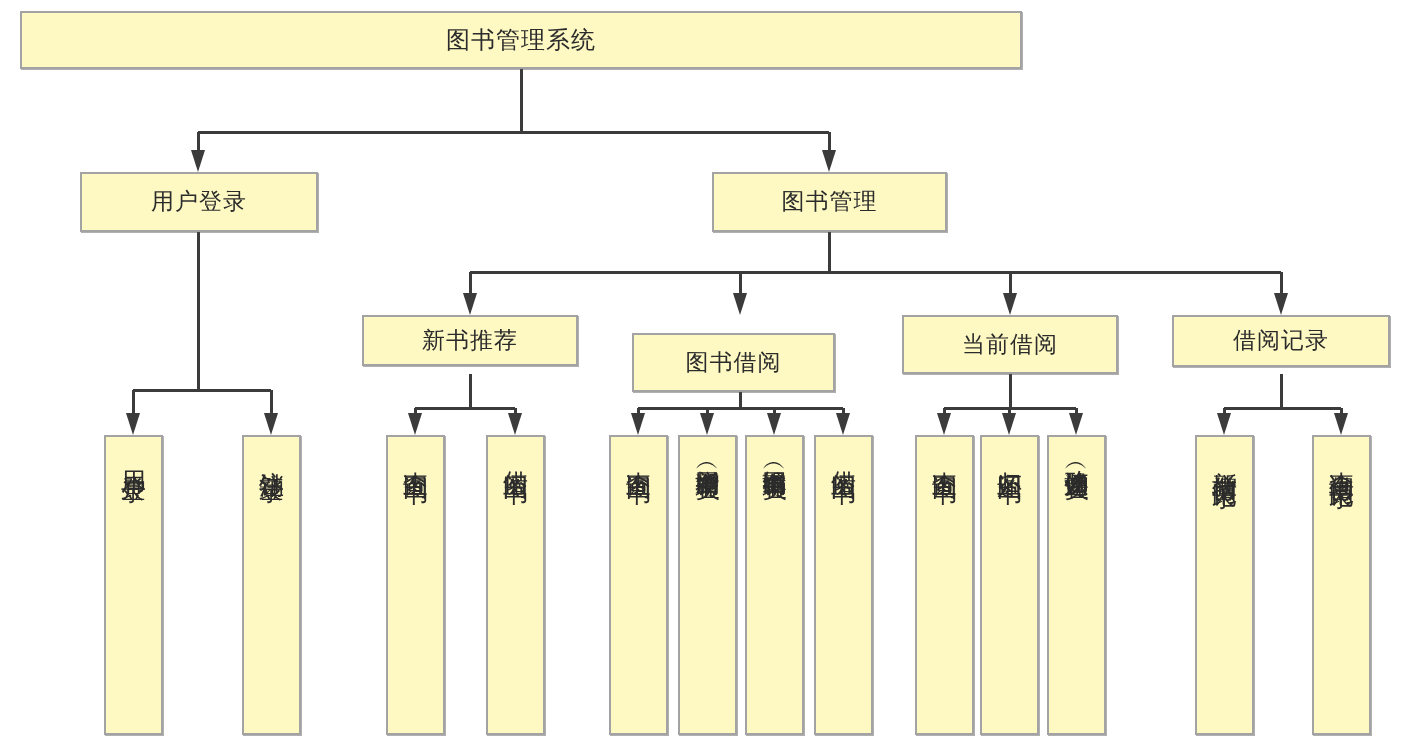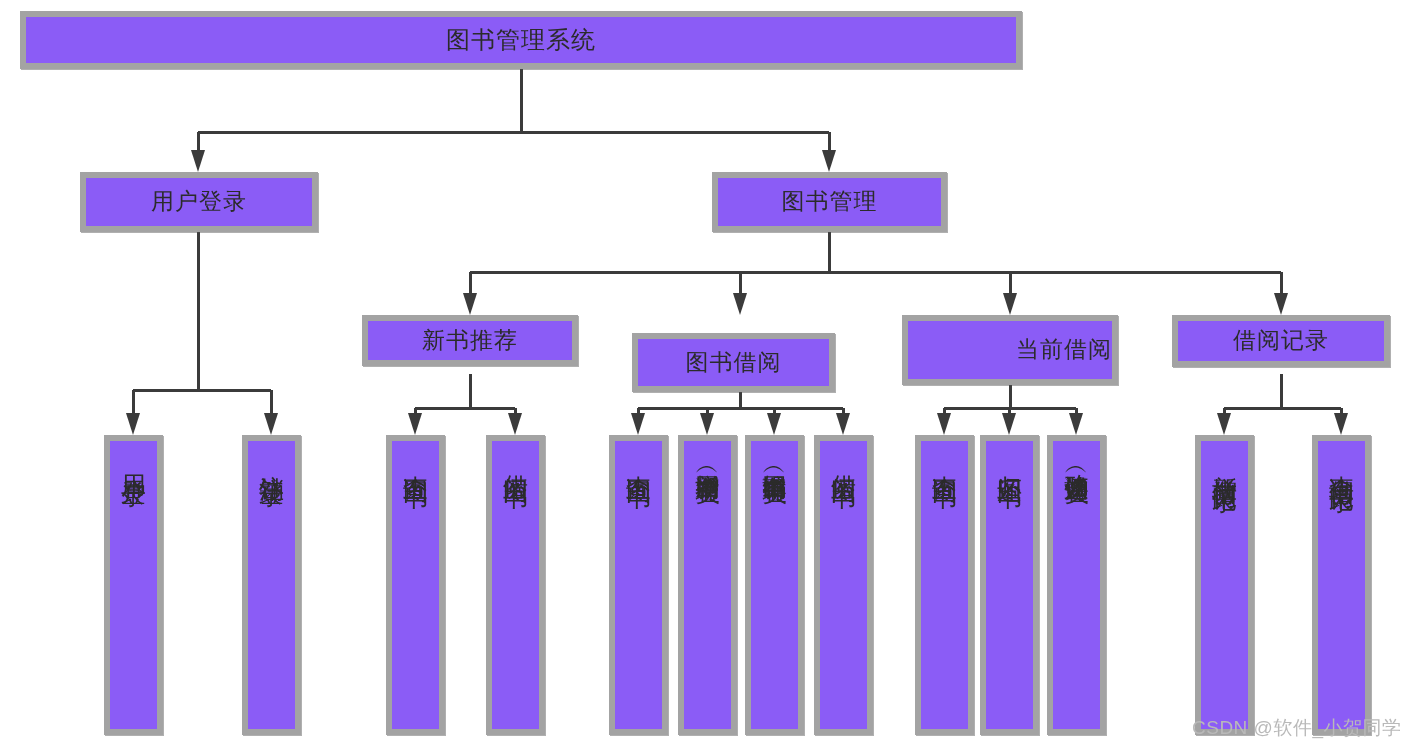--- a/index.html
+++ b/index.html
@@ -22,22 +22,22 @@
     position: absolute;
     left: 0;
     top: 0;
     width: 1405px;
     height: 747px;
     pointer-events: none;
   }
   .node {
     position: absolute;
     box-sizing: border-box;
-    background: #8b5cf6;
-    border: 6px solid #a3a3a3;
+    background: #fef9c3;
+    border: 2px solid #a3a3a3;
     box-shadow: 1px 1px 0 rgba(80,80,80,0.45);
     display: flex;
     align-items: center;
     justify-content: center;
     color: #2b2b2b;
   }
   .node.horiz {
     font-size: 23px;
     letter-spacing: 1px;
     line-height: 1.2;
@@ -140,21 +140,21 @@
       </div>
       <div class="node horiz" style="left: 712px; top: 172px; width: 235px; height: 60px;">
         <span>图书管理</span>
       </div>
       <div class="node horiz" style="left: 362px; top: 315px; width: 216px; height: 51px;">
         <span>新书推荐</span>
       </div>
       <div class="node horiz" style="left: 632px; top: 333px; width: 203px; height: 59px;">
         <span>图书借阅</span>
       </div>
-      <div class="node horiz" style="left: 902px; top: 315px; width: 216px; height: 70px; justify-content: flex-end;">
+      <div class="node horiz" style="left: 902px; top: 315px; width: 216px; height: 59px;">
         <span>当前借阅</span>
       </div>
       <div class="node horiz" style="left: 1172px; top: 315px; width: 218px; height: 52px;">
         <span>借阅记录</span>
       </div>
       <div class="node vert" style="left: 104px; top: 435px; width: 59px; height: 300px;">
         <span class="vtext">用户登录</span>
       </div>
       <div class="node vert" style="left: 242px; top: 435px; width: 59px; height: 300px;">
         <span class="vtext">注销登录</span>
@@ -187,15 +187,14 @@
         <span class="vtext">确认归还（管理员）</span>
       </div>
       <div class="node vert" style="left: 1195px; top: 435px; width: 59px; height: 300px;">
         <span class="vtext">新增借阅记录</span>
       </div>
       <div class="node vert" style="left: 1312px; top: 435px; width: 59px; height: 300px;">
         <span class="vtext">查询借阅记录</span>
       </div>
     </div>
 
-  <div class="watermark" style="left: 1192px; top: 715px; color: rgb(185, 185, 185);">CSDN @软件_小贺同学</div>
 
 </div>
 
 </body></html>

